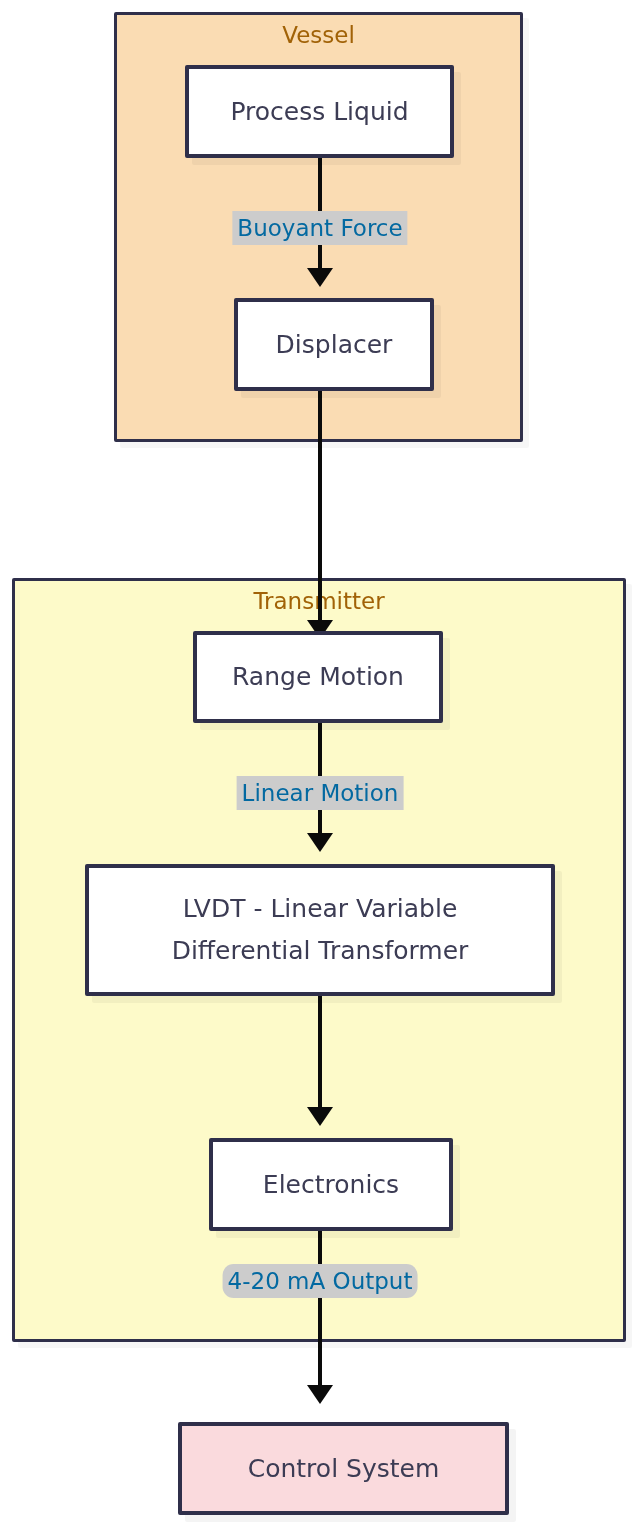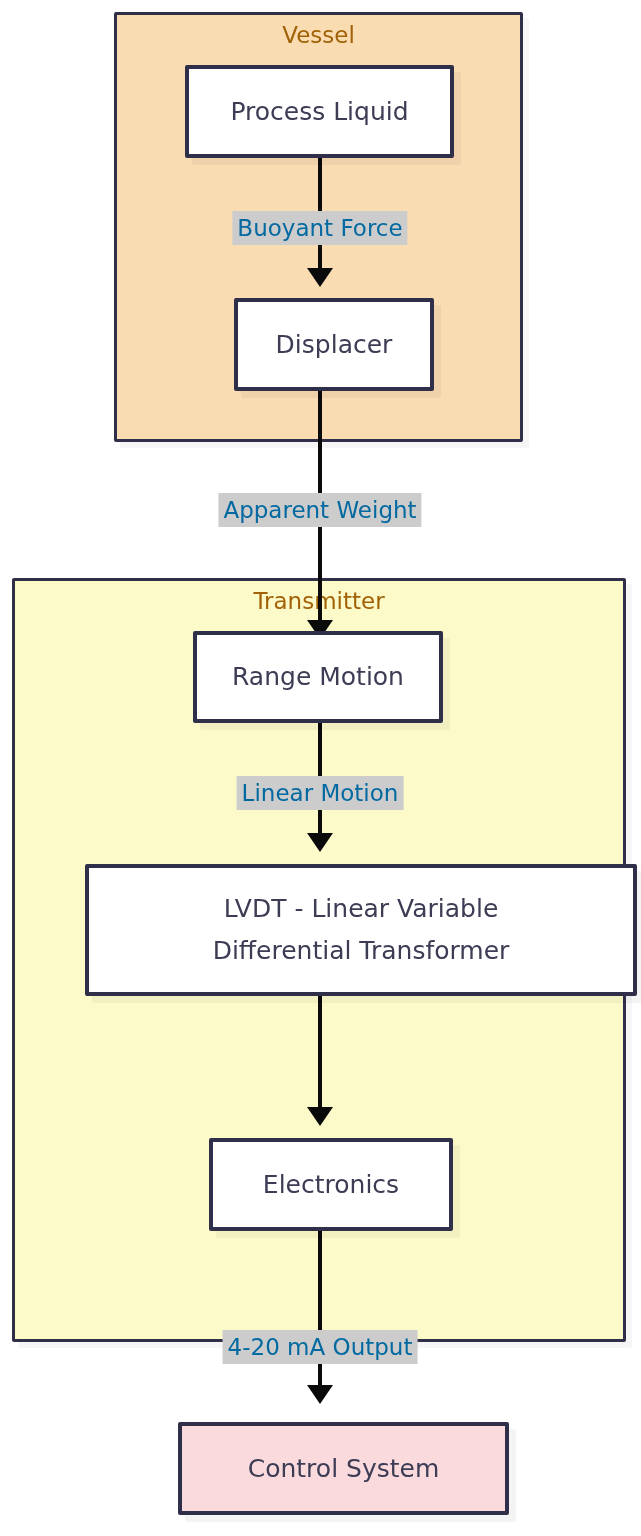--- a/index.html
+++ b/index.html
@@ -73,21 +73,21 @@
     font-size: 25px;
     line-height: 42px;
     color: #3c3c54;
     padding: 0 12px;
     white-space: pre-line;
   }
 
   #node-process-liquid { left: 185px; top: 65px;   width: 269px; height: 93px; }
   #node-displacer      { left: 219px; top: 298px;  width: 200px; height: 93px; margin-left: 15px; }
   #node-range-spring   { left: 193px; top: 631px;  width: 250px; height: 92px; }
-  #node-lvdt           { left: 85px;  top: 864px;  width: 552px; height: 132px; }
+  #node-lvdt           { left: 85px;  top: 864px;  width: 470px; height: 132px; }
   #node-electronics    { left: 209px; top: 1138px; width: 244px; height: 93px; }
   #node-control-system {
     left: 178px; top: 1422px; width: 331px; height: 93px;
     background: #fadadd;
   }
 
   
   .edge-line {
     position: absolute;
     left: 318px;
@@ -128,21 +128,21 @@
     white-space: nowrap;
     z-index: 5;
     transform: translateX(-50%);
     left: 320px;
     text-align: center;
   }
   #label-buoyant-force    { top: 211px; }
   #label-apparent-weight  { top: 493px; }
   #label-linear-motion    { top: 776px; }
   #label-electrical-signal{ top: 1050px; }
-  #label-output           { top: 1330px; }
+  #label-output           { top: 1264px; border-radius: 11px; }
 </style>
 </head>
 <body>
 
 <div id="diagram">
 
   <div class="cluster" id="cluster-vessel">
     <div class="cluster-label">Vessel</div>
   </div>
 
@@ -184,17 +184,16 @@
 
   <div class="node" id="node-electronics">
     <span class="node-label">Electronics</span>
   </div>
 
   <div class="node" id="node-control-system">
     <span class="node-label">Control System</span>
   </div>
 
   <div class="edge-label" id="label-buoyant-force">Buoyant Force</div>
-  <div class="edge-label" id="label-apparent-weight">Apparent Weight</div>
   <div class="edge-label" id="label-linear-motion">Linear Motion</div>
   <div class="edge-label" id="label-output">4-20 mA Output</div>
 
 </div>
 
 </body></html>

